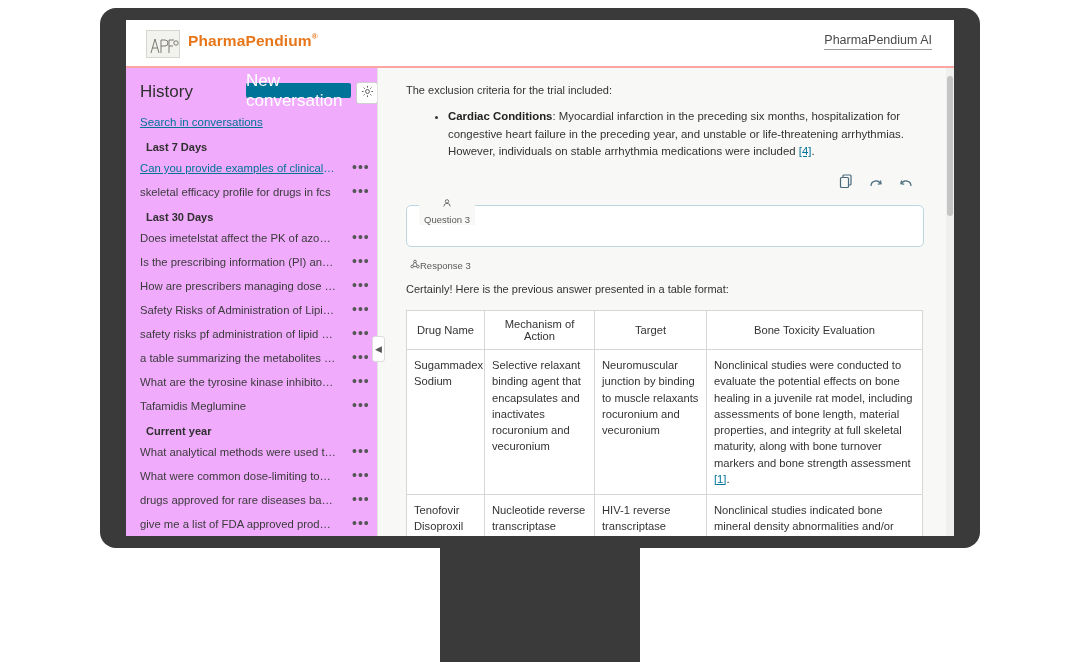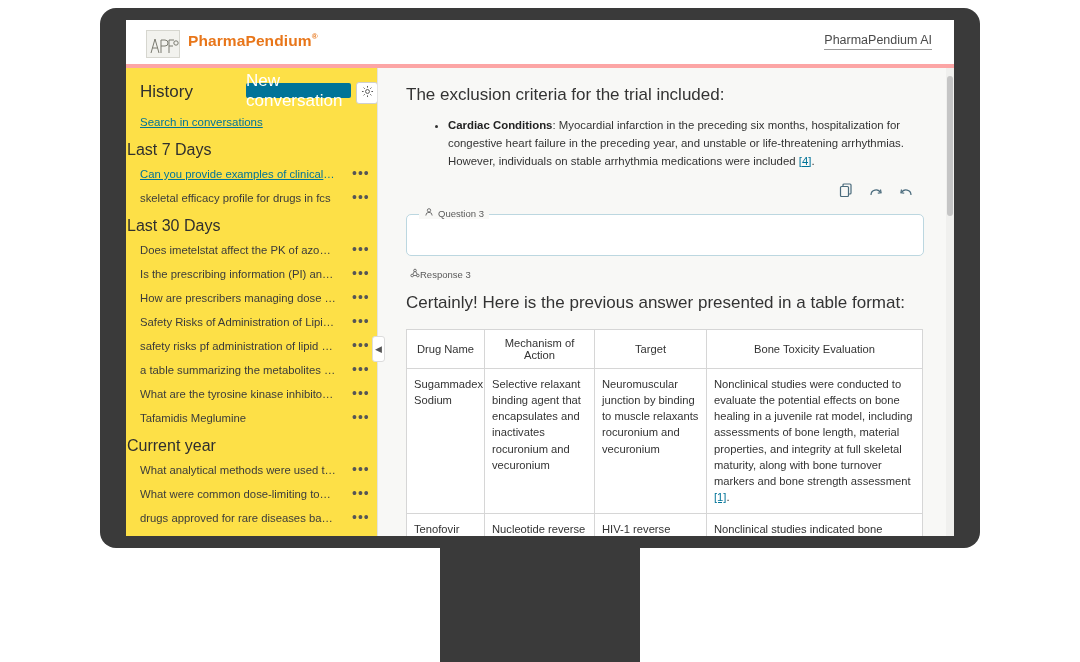--- a/index.html
+++ b/index.html
@@ -37,21 +37,21 @@
     width: 200px; height: 114px;
     background: #3a3a3a;
   }
 
   
   .appbar {
     position: absolute;
     left: 0; top: 0;
     width: 828px; height: 48px;
     background: #ffffff;
-    border-bottom: 4px solid #fca5a5;
+    border-bottom: 2px solid #fca5a5;
   }
   .logo-mark {
     position: absolute;
     left: 20px; top: 10px;
     width: 34px; height: 28px;
     background: #f2f2ee;
     border: 1px solid #d6d6cf;
     overflow: hidden;
   }
   .logo-mark svg { display: block; }
@@ -72,21 +72,21 @@
     border-bottom: 1px solid #9a9a9a;
     padding-bottom: 2px;
     cursor: pointer;
   }
 
   
   .sidebar {
     position: absolute;
     left: 0; top: 48px;
     width: 252px; height: 468px;
-    background: #fde047;
+    background: #f0abfc;
     border-right: 1px solid #e3e3e3;
     overflow: hidden;
   }
   .hist-title {
     position: absolute; left: 14px; top: 14px;
     font-size: 17px; color: #2f2f2f;
   }
   .new-conv-btn {
     position: absolute; left: 120px; top: 15px;
     width: 105px; height: 15px;
@@ -111,23 +111,23 @@
     text-decoration: underline;
     cursor: pointer;
   }
   .hist-list {
     position: absolute;
     left: 0; top: 66px;
     width: 252px; height: 402px;
     overflow: hidden;
   }
   .grp-label {
-    font-size: 16px; font-weight: normal;
+    font-size: 11px; font-weight: bold;
     color: #2f2f2f;
-    padding: 7px 0 3px 1px;
+    padding: 7px 0 3px 20px;
   }
   .hist-item {
     position: relative;
     height: 24px;
     padding: 0 34px 0 14px;
     display: flex; align-items: center;
     font-size: 11.3px;
     color: #3b3b3b;
     white-space: nowrap; overflow: hidden;
     cursor: pointer;
@@ -170,21 +170,21 @@
     width: 576px; height: 468px;
     background: #f8f8f6;
     overflow: hidden;
   }
   .chat-inner {
     position: absolute;
     left: 0; top: 0;
     width: 568px;
   }
   .para {
-    font-size: 17px;
+    font-size: 11px;
     color: #333;
     line-height: 1.55;
     margin: 0;
   }
   .block-top { padding: 14px 26px 0 28px; }
   .bullets { margin: 9px 0 0 0; padding-left: 42px; }
   .bullets li { font-size: 11.4px; color: #333; line-height: 1.55; }
   .bullets b { color: #222; }
   .cite { color: #007398; text-decoration: underline; cursor: pointer; }
 
@@ -204,21 +204,21 @@
     border-radius: 5px;
     background: #ffffff;
   }
   .qlegend {
     position: absolute;
     left: 12px; top: -8px;
     background: #f8f8f6;
     padding: 0 5px;
     font-size: 9.5px;
     color: #5a5a5a;
-    display: flex; align-items: center; gap: 4px;
+    display: flex; align-items: center; gap: 4px; flex-direction: column;
   }
   .qtext {
     position: absolute;
     left: 12px; top: 13px;
     font-size: 11.4px;
     color: #333;
   }
 
   .rlegend {
     margin: 12px 0 0 32px;

